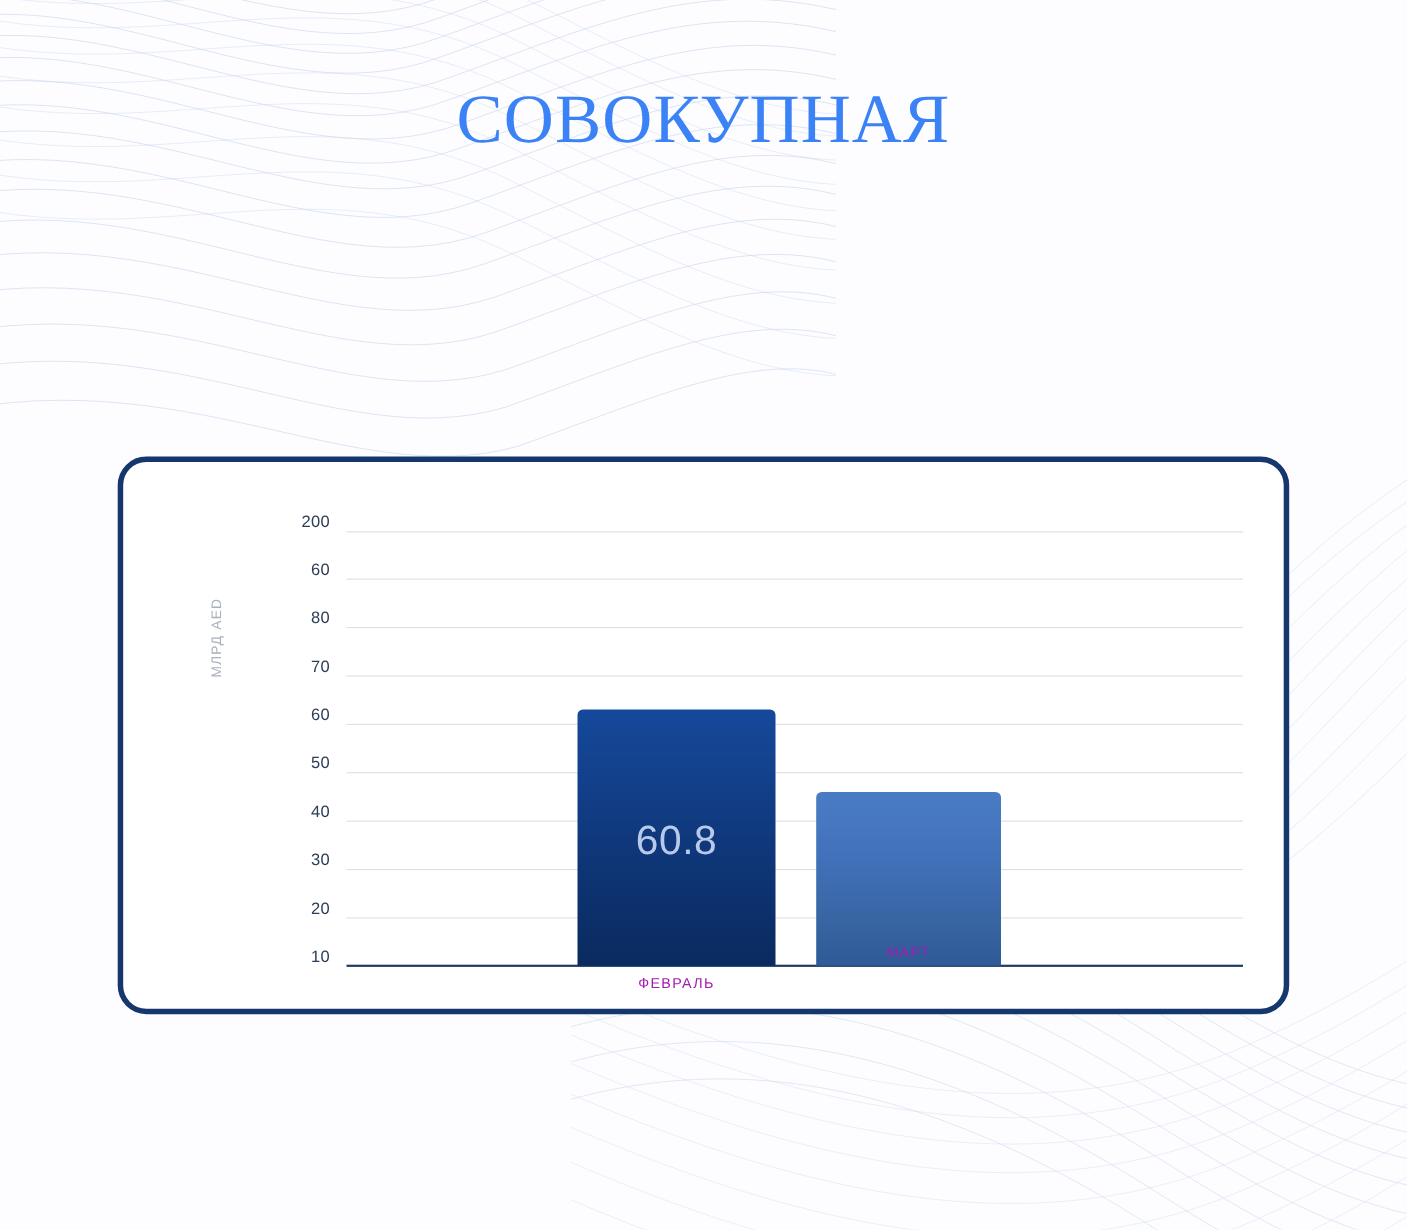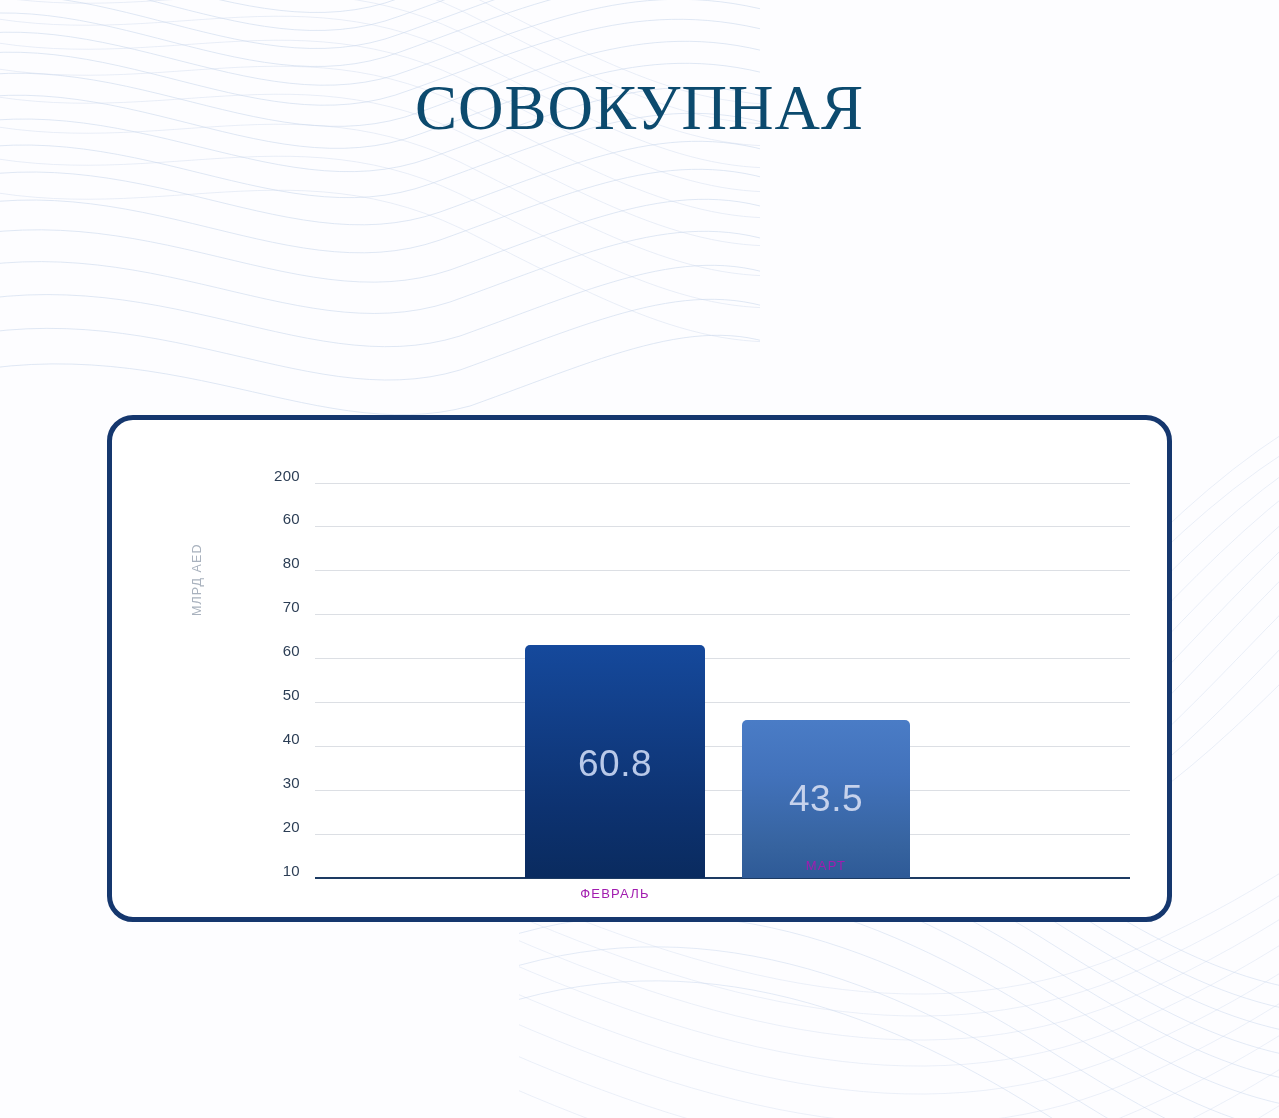--- a/index.html
+++ b/index.html
@@ -30,21 +30,21 @@
   .title-block {
     position: absolute;
     left: 0;
     top: 72px;
     width: 1279px;
     text-align: center;
     z-index: 3;
   }
   .title-line {
     font-family: "Liberation Serif", serif;
-    color: #0c4a6e;
+    color: #3b82f6;
     font-size: 63px;
     line-height: 72px;
     letter-spacing: 1px;
     white-space: nowrap;
   }
 
   
   .chart-card {
     position: absolute;
     left: 107px;
@@ -289,18 +289,17 @@
         <span class="grid-line"></span>
       </div>
     </div>
 
     <div class="bars-layer">
       <div class="bar bar-feb" style="top:225px; height:233px;"></div>
       <div class="bar-value val-feb" style="top:323px; left:413px; width:180px;">60.8</div>
       <div class="bar-cat" style="top:466px; left:413px; width:180px;">ФЕВРАЛЬ</div>
 
       <div class="bar bar-mar" style="top:300px; height:158px;"></div>
-      <div class="bar-value val-mar" style="top:358px; left:630px; width:168px;">43.5</div>
       <div class="bar-cat" style="top:438px; left:630px; width:168px;">МАРТ</div>
     </div>
 
   </div>
 </div>
 
 </body></html>

